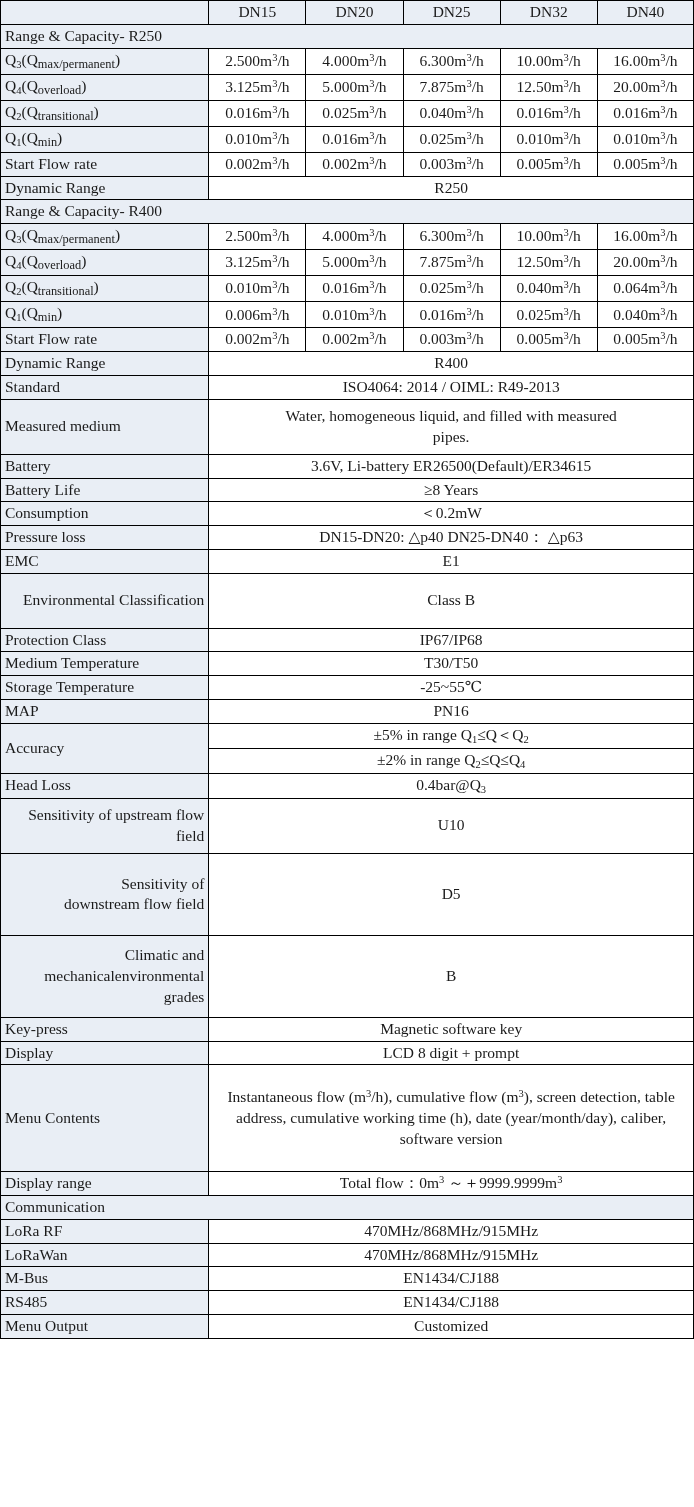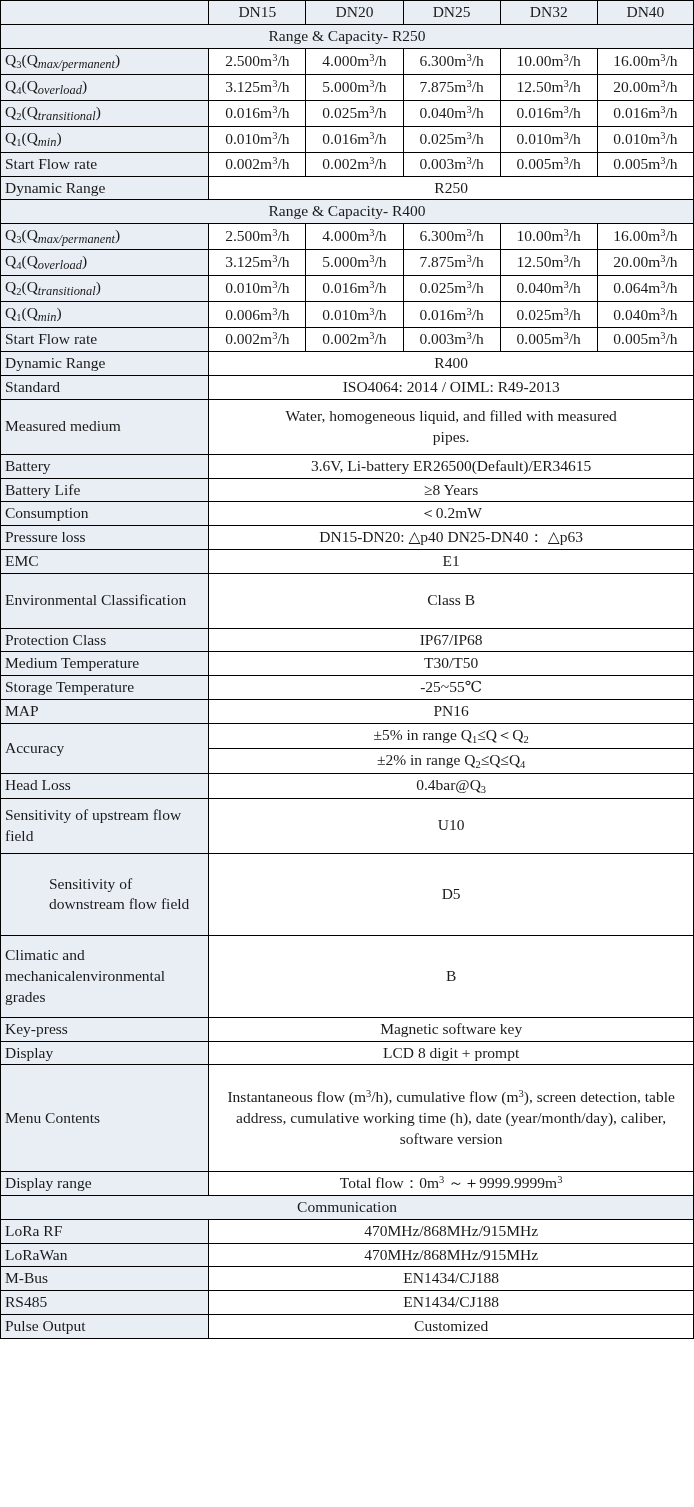--- a/index.html
+++ b/index.html
@@ -33,46 +33,47 @@
     padding-left: 5px;
   }
   
   td.val {
     background: #ffffff;
     text-align: center;
   }
   
   td.section {
     background: #e9eef5;
-    text-align: center;
+    text-align: left;
     padding-left: 5px;
   }
   
   td.toptall {
     vertical-align: top;
     padding-top: 3px;
   }
   td.lbl.toptall {
     vertical-align: top;
     padding-top: 3px;
+    text-align: right;
   }
   
   td.colhead {
     background: #e9eef5;
     text-align: center;
     font-family: Liberation Serif, serif;
   }
   td.corner {
     background: #e9eef5;
     border-left: 1px solid #e9eef5;
     border-top: 1px solid #e9eef5;
   }
   sub { font-size: 0.68em; vertical-align: -0.28em; }
   sup { font-size: 0.68em; vertical-align: 0.45em; }
-  .sm { font-size: 0.80em; font-style: italic; }
+  .sm { font-size: 0.80em; }
 </style>
 </head>
 <body>
 
 <table id="spec-table">
   <colgroup>
     <col style="width:208px">
     <col style="width:97px">
       <col style="width:97px">
       <col style="width:97px">
@@ -292,18 +293,18 @@
     </tr>
     <tr>
       <td class="lbl">M-Bus</td>
       <td class="val" colspan="5">EN1434/CJ188</td>
     </tr>
     <tr>
       <td class="lbl">RS485</td>
       <td class="val" colspan="5">EN1434/CJ188</td>
     </tr>
     <tr>
-      <td class="lbl">Pulse Output</td>
+      <td class="lbl">Menu Output</td>
       <td class="val" colspan="5">Customized</td>
     </tr>
 
   </tbody>
 </table>
 
 </body></html>

